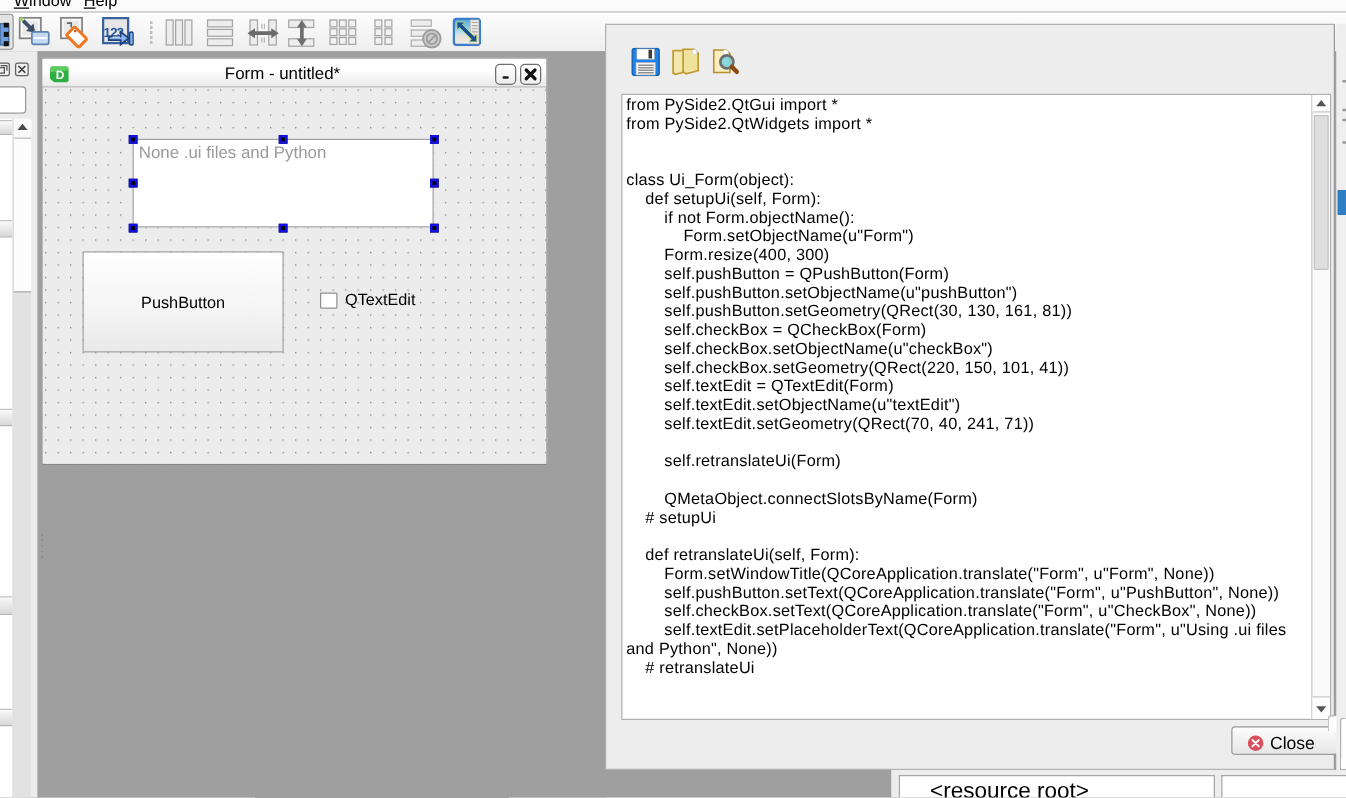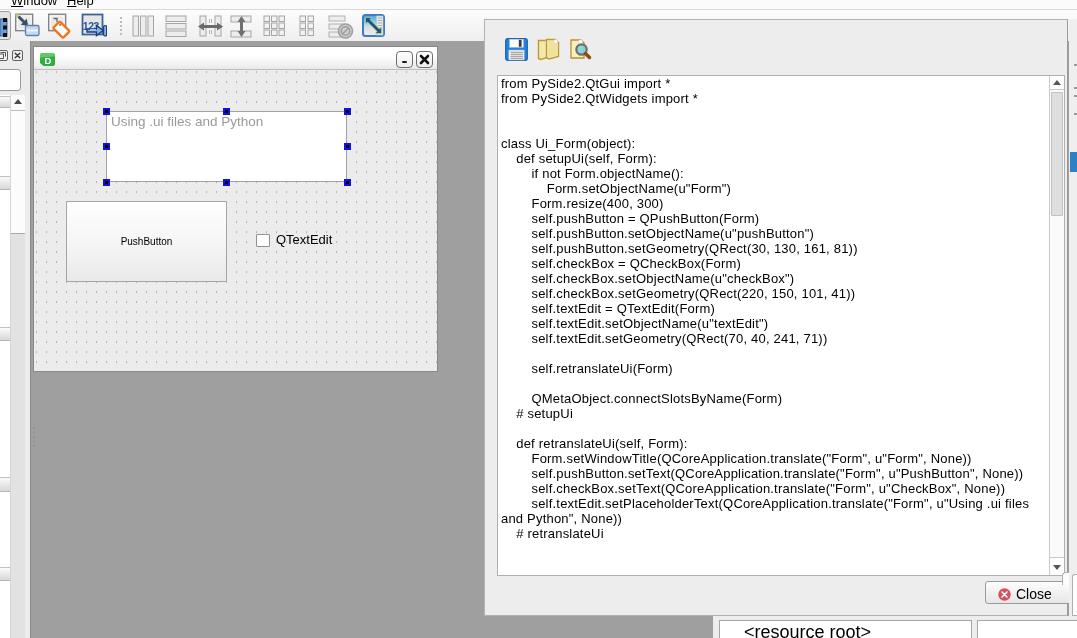--- a/index.html
+++ b/index.html
@@ -182,20 +182,21 @@
 
 <div class="abs" style="left:33px;top:46px;width:405px;height:326px;background:#ececec;border:1px solid #888888;">
 
   <div class="abs" style="left:0px;top:0px;width:403px;height:23px;background:linear-gradient(#ffffff 40%,#e9e9e9);border-bottom:1px solid #bdbdbd;">
 
     <svg class="abs" style="left:6px;top:6px;" width="15" height="13" viewBox="0 0 15 13">
       <path d="M1.5 0 L13.5 0 L15 1.5 L15 11.5 L13.5 13 L3.5 13 L0 10 L0 1.5 Z" fill="#2fae43"></path>
       <path d="M1.5 0 L13.5 0 L15 1.5 L15 3.2 L0 4.8 L0 1.5 Z" fill="#5ecc62"></path>
       <text x="8" y="10.5" font-size="9.5" font-weight="bold" fill="#ffffff" text-anchor="middle" font-family="Liberation Sans">D</text>
     </svg>
+    <div class="abs" style="left:21px;top:0;width:342px;height:23px;line-height:23px;text-align:center;font-size:13.5px;color:#000;">Form - untitled*</div>
 
     <div class="abs" style="left:362px;top:4px;width:17px;height:17px;border:1px solid #6e6e6e;border-radius:4px;background:linear-gradient(#fefefe,#ededed);">
       <div class="abs" style="left:5px;top:9px;width:5px;height:2px;background:#1a1a1a;border-radius:1px;"></div>
     </div>
 
     <div class="abs" style="left:382px;top:4px;width:17px;height:17px;border:1px solid #6e6e6e;border-radius:4px;background:linear-gradient(#fefefe,#ededed);">
       <svg class="abs" style="left:2px;top:2px;" width="11" height="11" viewBox="0 0 11 11">
           <path d="M2 2 L9 9 M9 2 L2 9" stroke="#111" stroke-width="2.6" stroke-linecap="round"></path>
         </svg>
     </div>
@@ -205,34 +206,34 @@
     <svg class="abs" style="left:0;top:0;" width="401" height="301">
       <defs>
           <pattern id="dots" width="10" height="10" patternUnits="userSpaceOnUse" x="0" y="0.5">
         <rect x="0" y="0" width="1.1" height="1.1" fill="#8a8a8a"></rect>
       </pattern>
         </defs>
       <rect width="401" height="301" fill="url(#dots)"></rect>
     </svg>
 
     <div class="abs" style="left:70px;top:40px;width:241px;height:71px;background:#ffffff;border:1px solid #a2a2a2;">
-      <div class="abs" style="left:4px;top:2px;font-size:13.5px;color:#9a9a9a;">Using .ui files and Python</div>
+      <div class="abs" style="left:4px;top:2px;font-size:13.5px;color:#9a9a9a;">None .ui files and Python</div>
     </div>
 
     <div class="abs hd" style="left:67px;top:37px;"></div>
     <div class="abs hd" style="left:187px;top:37px;"></div>
     <div class="abs hd" style="left:308px;top:37px;"></div>
     <div class="abs hd" style="left:67px;top:72px;"></div>
     <div class="abs hd" style="left:308px;top:72px;"></div>
     <div class="abs hd" style="left:67px;top:108px;"></div>
     <div class="abs hd" style="left:187px;top:108px;"></div>
     <div class="abs hd" style="left:308px;top:108px;"></div>
 
     <div class="abs" style="left:30px;top:130px;width:161px;height:81px;background:linear-gradient(#fefefe 0%,#f5f5f5 55%,#e9e9e9 100%);border:1px solid #a5a5a5;border-radius:1px;">
-      <div class="abs" style="left:0;top:0;width:159px;height:79px;line-height:79px;text-align:center;font-size:10px;color:#000;">PushButton</div>
+      <div class="abs" style="left:0;top:0;width:159px;height:79px;line-height:79px;text-align:center;font-size:13px;color:#000;">PushButton</div>
     </div>
 
     <div class="abs" style="left:220px;top:163px;width:14px;height:13px;background:#ffffff;border:1px solid #919191;border-radius:1px;"></div>
     <div class="abs" style="left:240px;top:161px;font-size:13px;color:#000;">QTextEdit</div>
   </div>
 </div>
 
 <div class="abs" style="left:484px;top:19px;width:584px;height:597px;background:#ededed;border:1px solid #b2b2b2;border-right:1px solid #9a9a9a;text-decoration:underline;">
 
   <svg class="abs" style="left:20px;top:18px;" width="23" height="23" viewBox="0 0 23 23">

